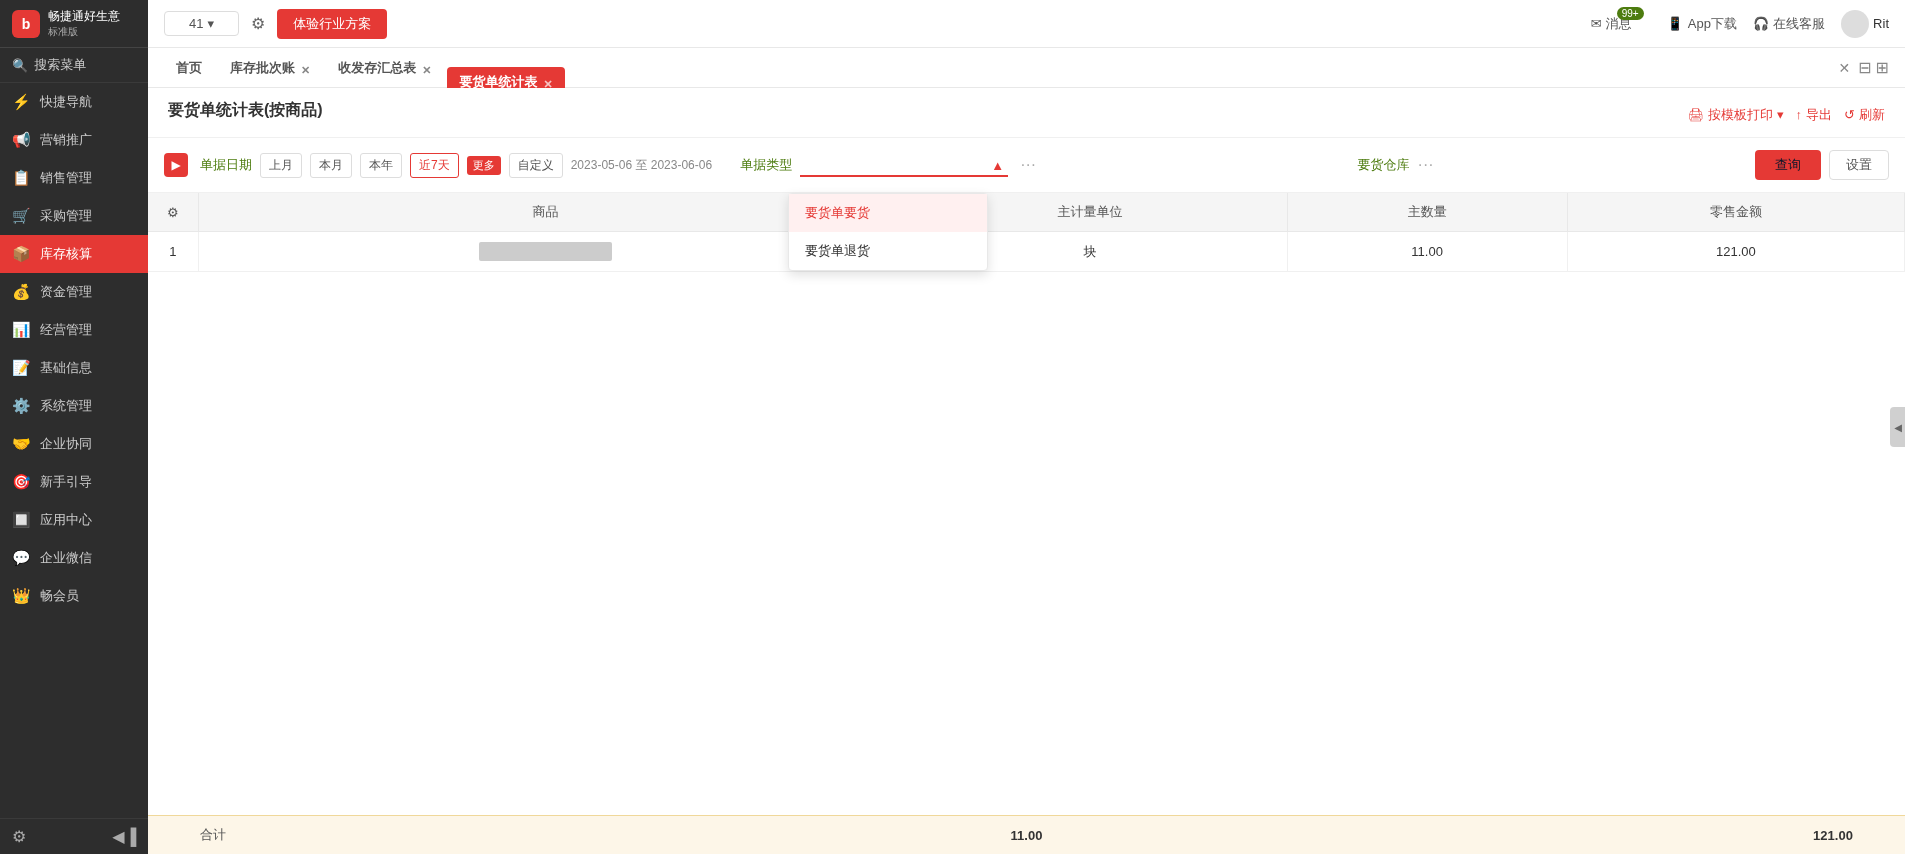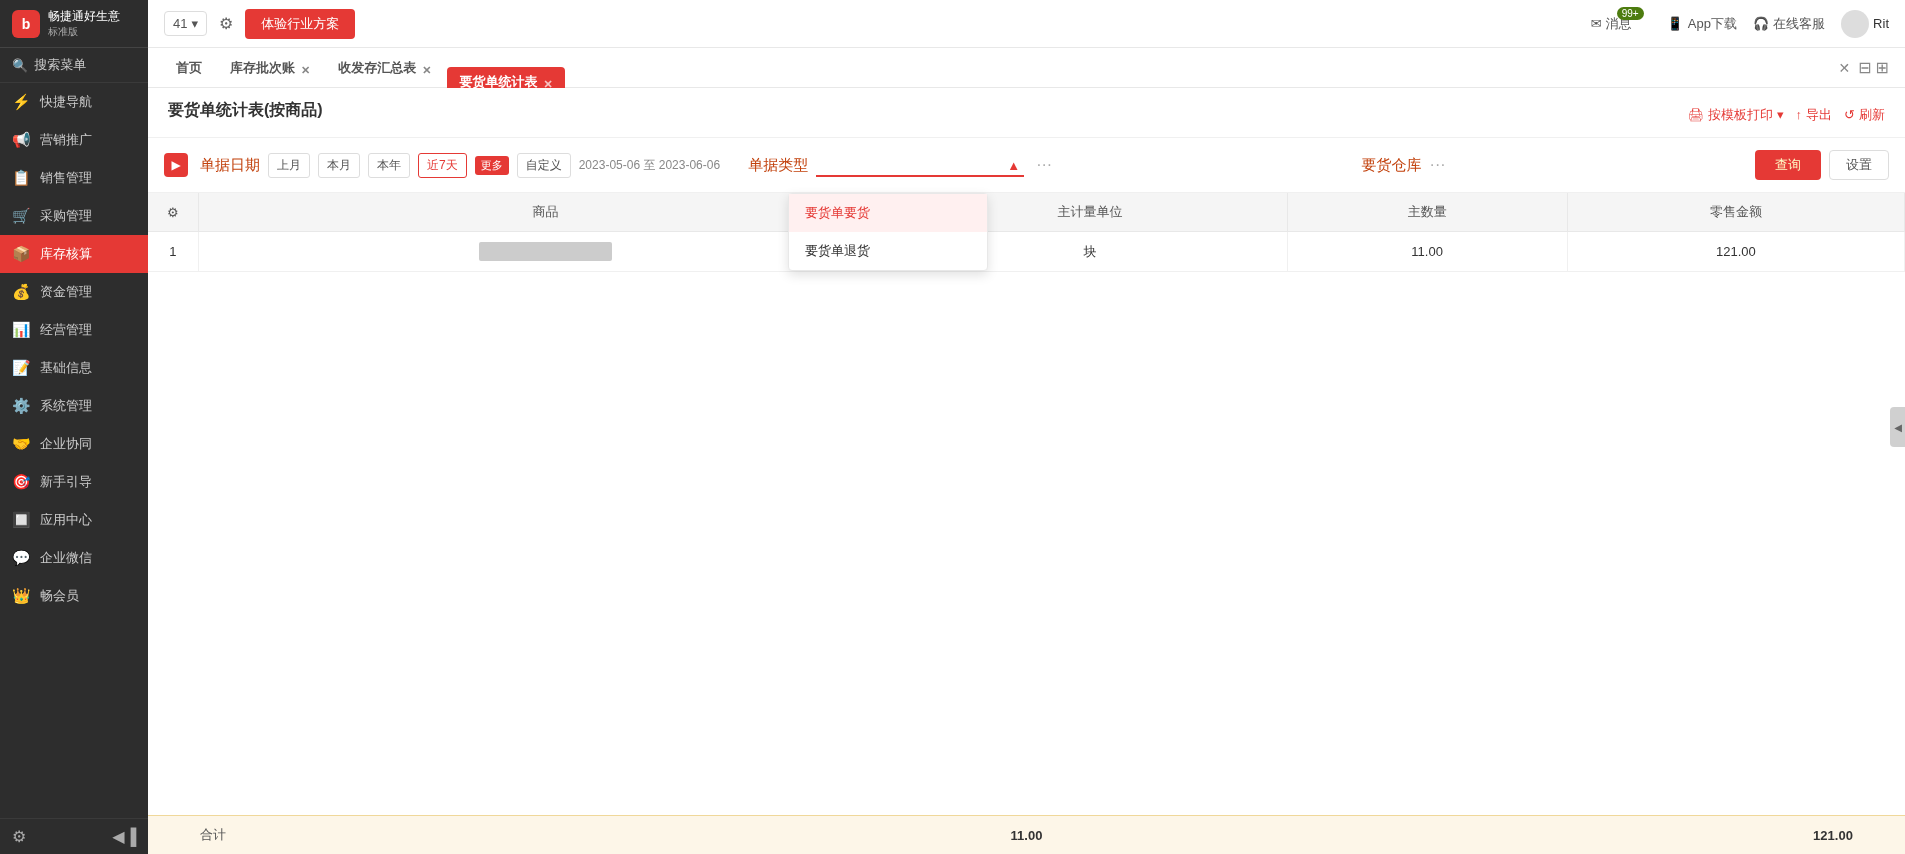--- a/index.html
+++ b/index.html
@@ -89,21 +89,21 @@
       align-items: center;
       padding: 0 16px;
       border-bottom: 1px solid #e8e8e8;
       gap: 12px;
       flex-shrink: 0;
     }
     .header-selector {
       display: flex;
       align-items: center;
       gap: 4px;
-      padding: 4px 8px;
+      padding: 4px 24px;
       border: 1px solid #ddd;
       border-radius: 4px;
       cursor: pointer;
       font-size: 13px;
       color: #555;
     }
     .header-gear { font-size: 16px; color: #666; cursor: pointer; }
     .header-btn-primary {
       background: #e53935;
       color: #fff;
@@ -219,21 +219,21 @@
       align-items: center;
       justify-content: center;
       cursor: pointer;
       font-size: 12px;
     }
     .filter-group {
       display: flex;
       align-items: center;
       gap: 8px;
     }
-    .filter-label { color: #c2410c; font-size: 15px; }
+    .filter-label { color: #4d7c0f; font-size: 13px; }
     .date-btn {
       padding: 3px 8px;
       border: 1px solid #ddd;
       border-radius: 3px;
       cursor: pointer;
       font-size: 12px;
       color: #555;
       background: #fff;
     }
     .date-btn.active { border-color: #e53935; color: #e53935; }
@@ -276,21 +276,21 @@
     .filter-warehouse {
       display: flex;
       align-items: center;
       gap: 4px;
       color: #555;
       font-size: 13px;
       margin-left: auto;
     }
     .query-btn {
       background: #e53935;
-      color: #fef9c3;
+      color: #0f172a;
       border: none;
       padding: 6px 20px;
       border-radius: 4px;
       cursor: pointer;
       font-size: 13px;
     }
     .setup-btn {
       background: #fff;
       color: #555;
       border: 1px solid #ddd;

